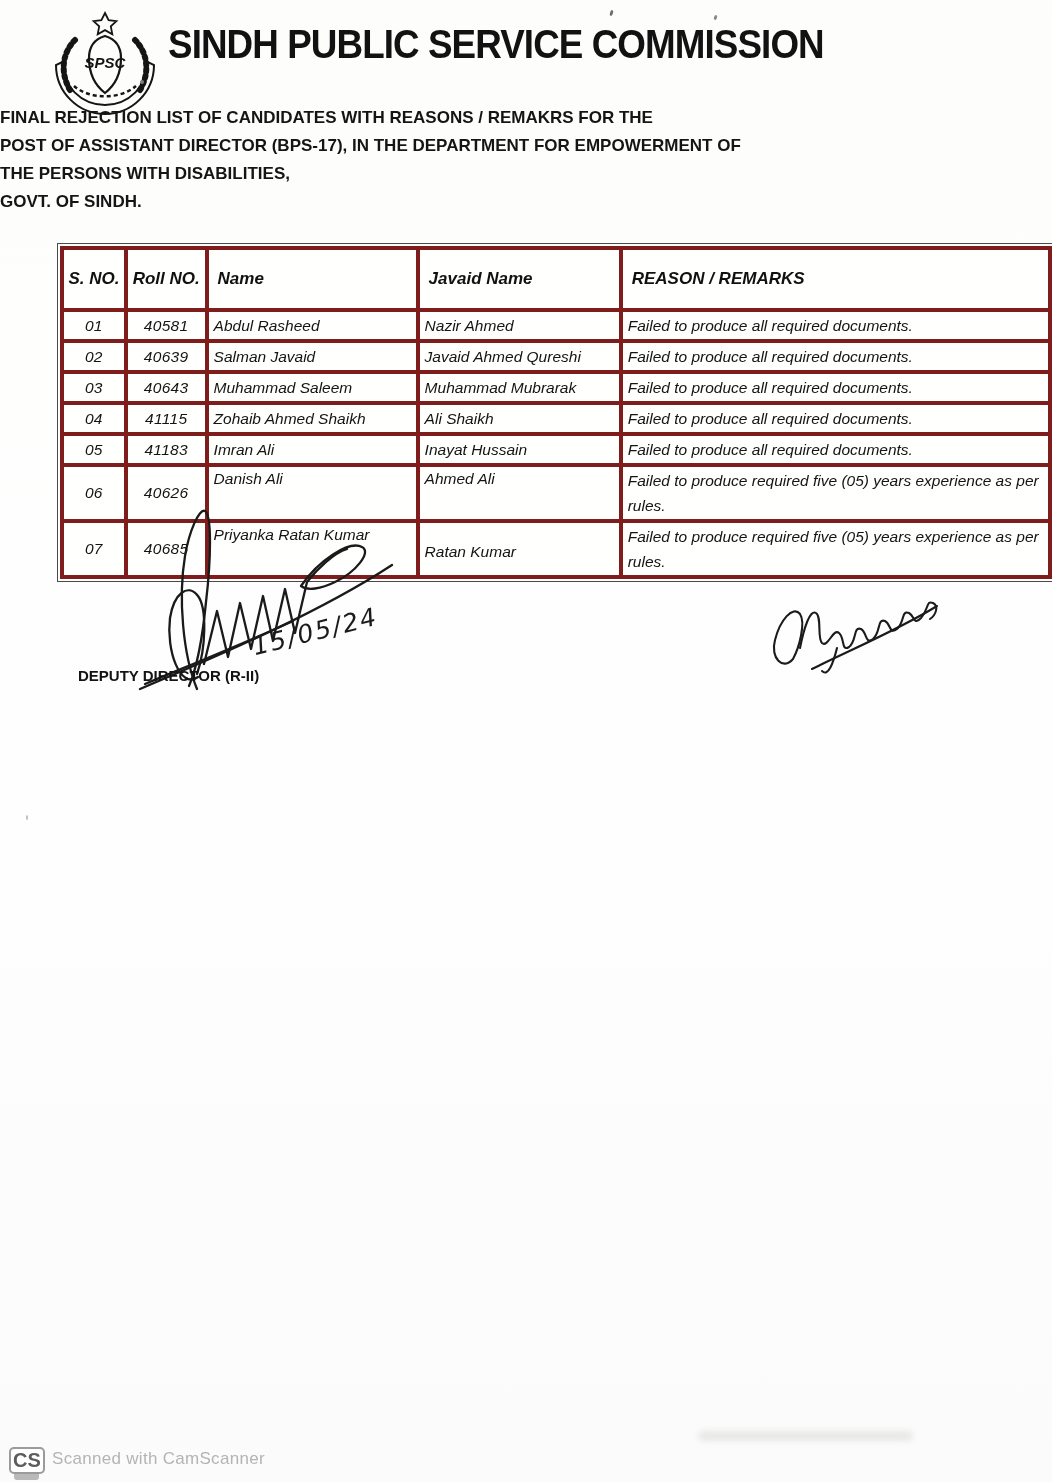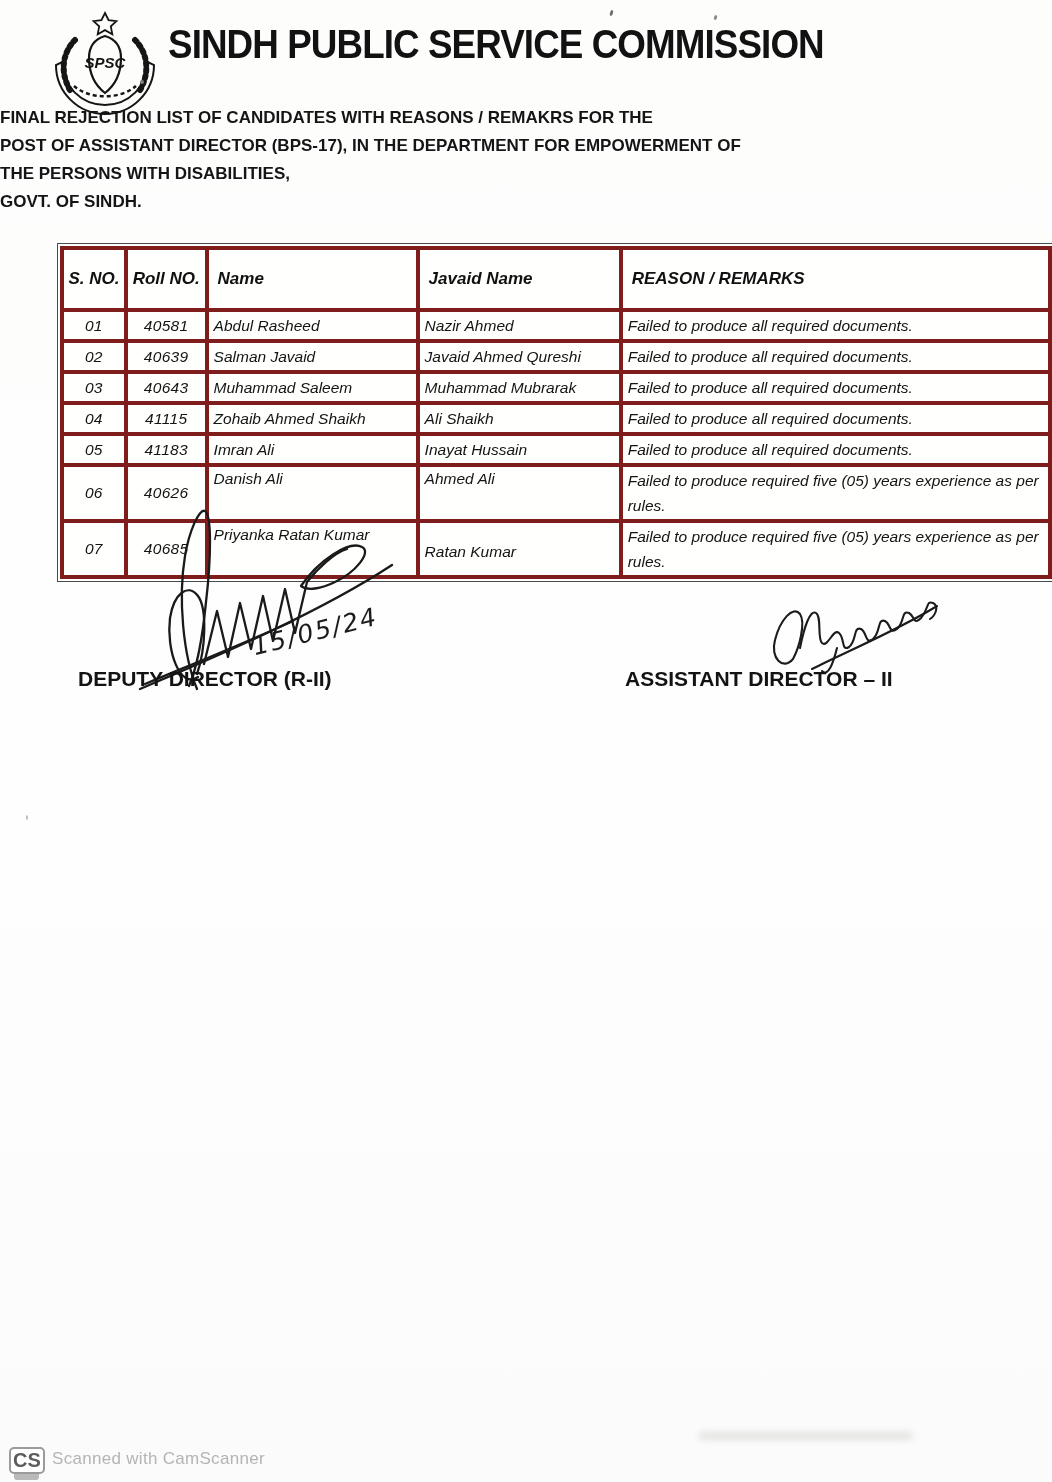--- a/index.html
+++ b/index.html
@@ -30,21 +30,21 @@
   .doc-table th{height:56px;font-size:17px;color:#111;}
   .col-sno{width:58px;}.col-roll{width:75px;}.col-name{width:198px;}
   .col-father{width:190px;}.col-reason{width:418px;}
   .th-left{text-align:left;padding-left:9px;margin-left:24px;}
   .doc-table tbody td{height:25px;padding:1px 5px;font-size:15.5px;color:#141414;}
   .td-center{text-align:center;font-size:16px;letter-spacing:.3px;}
   .td-reason{font-size:18.5px;line-height:25px;padding:2px 9px;color:#121212;}
 
   
   .sig-overlay{position:absolute;left:0;top:0;width:1052px;height:1482px;pointer-events:none;}
-  .sig-label{position:absolute;font-weight:bold;font-size:21px;color:#131313;white-space:nowrap;}
+  .sig-label{position:absolute;font-weight:bold;font-size:15px;color:#131313;white-space:nowrap;}
   .sig-label-left{left:78px;top:667px;}
   .sig-label-right{left:625px;top:667px;}
   .sig-date{
     position:absolute;left:251px;top:617px;font-size:25px;font-style:italic;
     font-family:"DejaVu Sans",sans-serif;color:#1b1b1b;letter-spacing:2px;
     transform:rotate(-14deg);
   }
 
   
   .speck{position:absolute;background:#6f6f6f;border-radius:50%;}
@@ -166,21 +166,20 @@
     <g fill="none" stroke="#1b1b1b" stroke-width="2.1" stroke-linecap="round" stroke-linejoin="round">
       <path d="M793 659 C783 671 770 658 775 640 C780 620 793 605 800 614 C806 623 799 648 793 659"></path>
       <path d="M800 648 C804 628 810 609 816 613 C822 617 817 638 822 643 C828 648 833 628 839 633 C845 638 841 652 849 647 C857 641 853 626 861 629 C867 632 865 645 873 639 C881 632 877 618 885 621 C891 624 889 635 897 629 C905 622 901 610 909 613 C915 616 913 626 921 618 C929 609 926 600 933 603 C939 606 936 615 930 619"></path>
       <path d="M812 669 C850 650 900 629 937 606"></path>
       <path d="M837 648 C833 664 828 677 822 671"></path>
     </g>
   </svg>
 
   <span class="sig-date">15/05/24</span>
   <div class="sig-label sig-label-left">DEPUTY DIRECTOR (R-II)</div>
-  <div class="sig-label sig-label-right">ASSISTANT DIRECTOR – II</div>
 
   <div class="speck speck-a"></div>
   <div class="speck speck-b"></div>
   <div class="speck speck-c"></div>
   <div class="speck speck-d"></div>
   <div class="smudge"></div>
 
   <div class="cs-badge">CS</div>
   <div class="cs-tab"></div>
   <div class="cs-text">Scanned with CamScanner</div>

